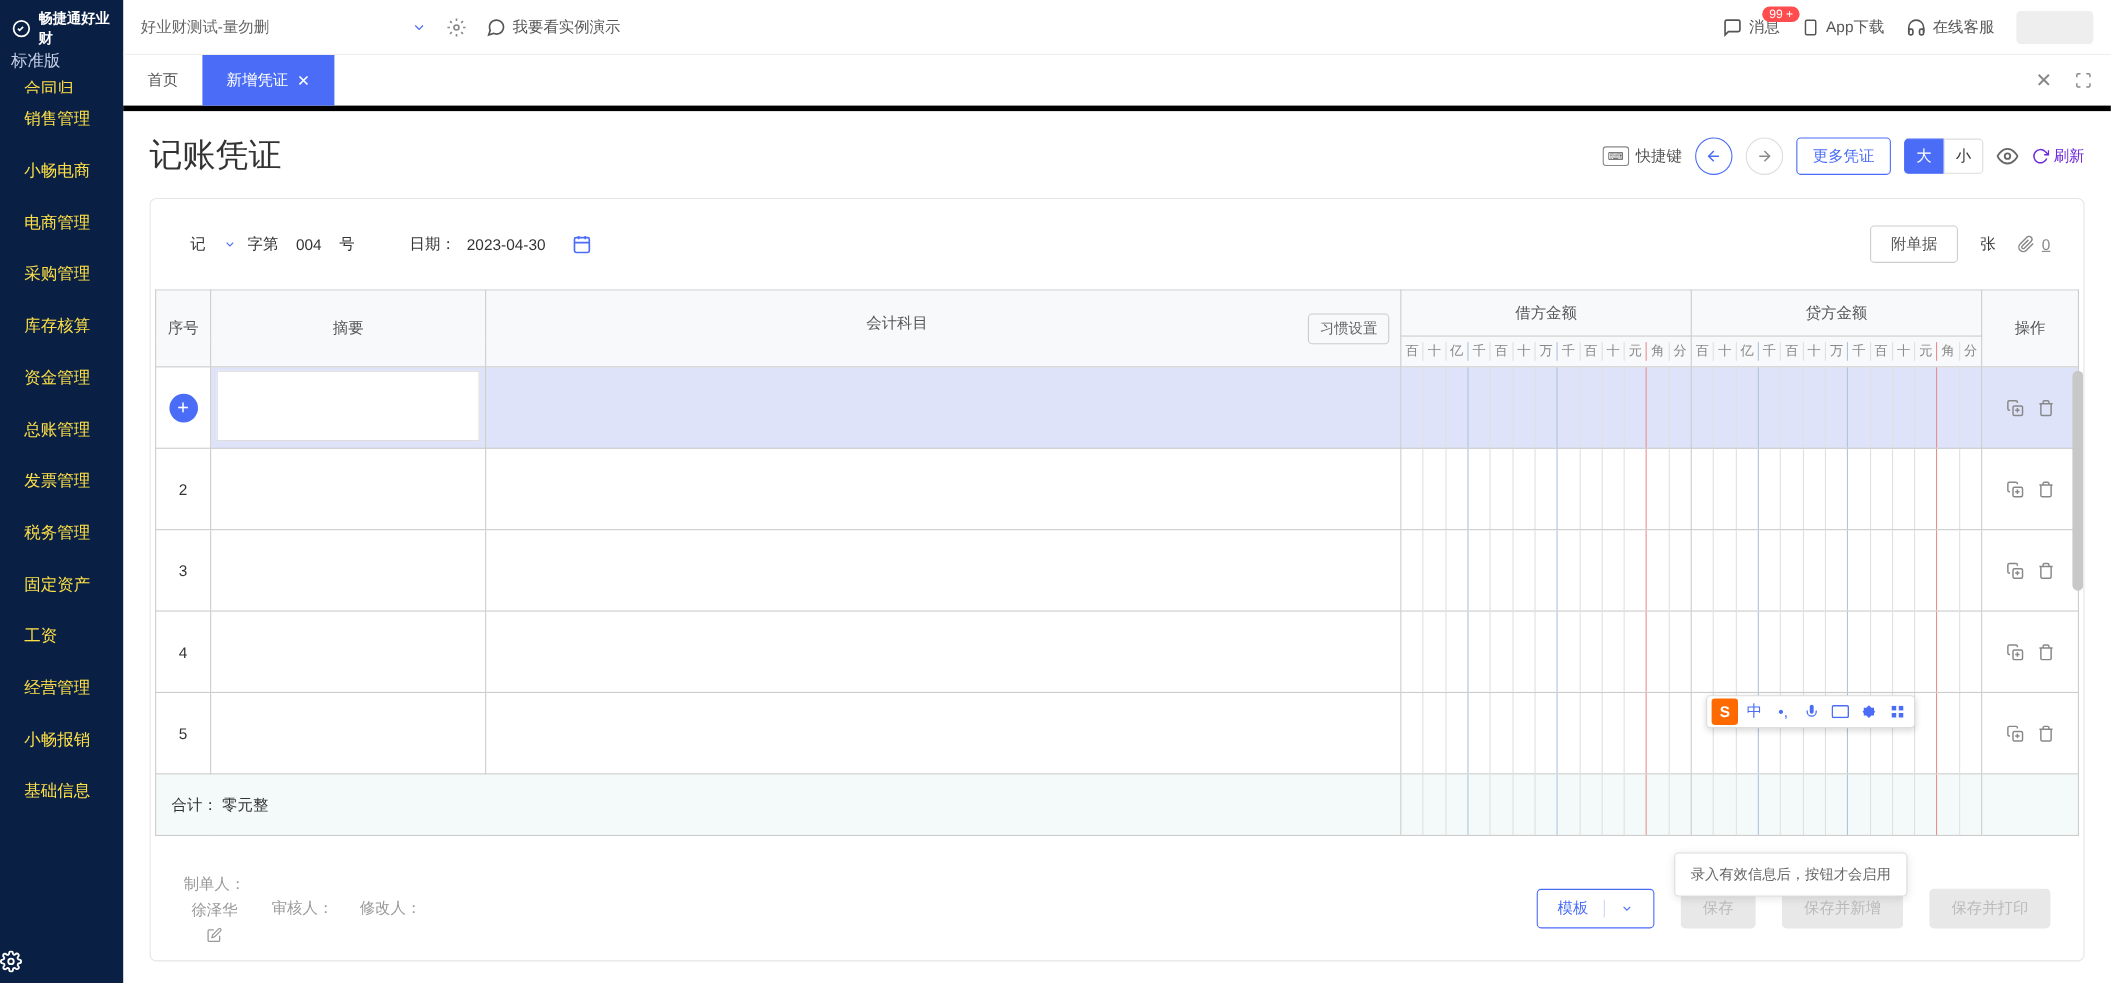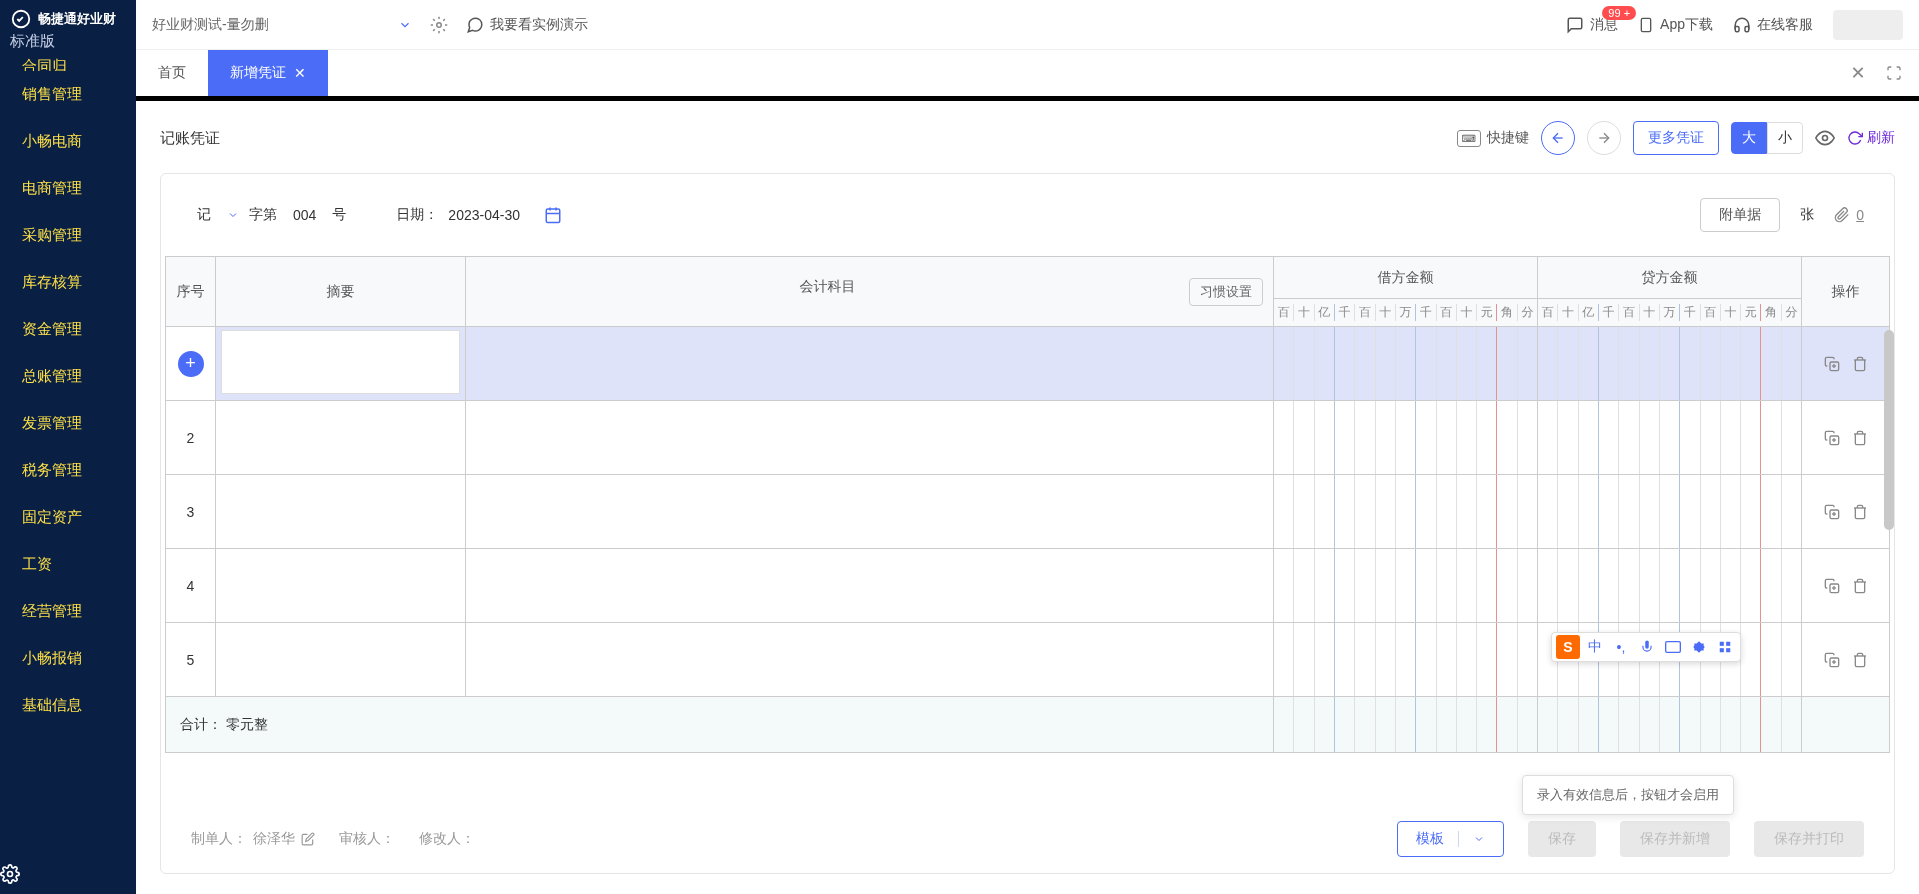--- a/index.html
+++ b/index.html
@@ -1,20 +1,20 @@
 <!DOCTYPE html>
 <html><head>
 <meta charset="utf-8">
 <style>
 * { margin: 0; padding: 0; box-sizing: border-box; }
 body { font-family: "Microsoft YaHei", -apple-system, sans-serif; font-size: 14px; color: #333; background: #fff; overflow: hidden; }
 .app { display: flex; height: 894px; width: 1919px; }
 
 
-.sidebar { width: 136px; background: #0a1f44; color: #fff; display: flex; flex-direction: column; flex-shrink: 0; }
+.sidebar { width: 112px; background: #0a1f44; color: #fff; display: flex; flex-direction: column; flex-shrink: 0; }
 .logo { display: flex; align-items: center; padding: 8px 10px 2px; gap: 6px; }
 .logo-icon { width: 22px; height: 22px; }
 .logo-text { font-size: 13px; font-weight: bold; }
 .edition { font-size: 15px; padding: 0 10px 6px; color: #c5d0e6; }
 .nav { flex: 1; overflow-y: auto; }
 .nav-item { padding: 14px 22px; font-size: 15px; cursor: pointer; color: #fde047; }
 .nav-item.cut { padding-top: 0; height: 14px; overflow: hidden; }
 .settings-btn { text-align: center; padding: 10px 0; }
 
 
@@ -33,21 +33,21 @@
 .tabs { display: flex; align-items: center; border-bottom: 5px solid #000000; position: relative; }
 .tab { padding: 14px 22px; cursor: pointer; color: #555; }
 .tab.active { background: #4a6cf7; color: #fff; display: flex; align-items: center; gap: 8px; }
 .tab-close { font-size: 14px; }
 .tab-actions { position: absolute; right: 14px; display: flex; gap: 14px; }
 .tab-actions span { width: 22px; height: 22px; display: flex; align-items: center; justify-content: center; color: #888; cursor: pointer; font-size: 18px; }
 
 
 .content { flex: 1; padding: 20px 24px; display: flex; flex-direction: column; overflow: hidden; }
 .page-head { display: flex; align-items: center; margin-bottom: 18px; gap: 12px; }
-.page-title { font-size: 15px; font-weight: 500; flex-shrink: 0; font-family: Liberation Serif, serif; }
+.page-title { font-size: 30px; font-weight: 500; flex-shrink: 0; font-family: Liberation Serif, serif; }
 .head-spacer { flex: 1; }
 .shortcut-btn { display: flex; align-items: center; gap: 6px; color: #555; cursor: pointer; }
 .kb-icon { border: 1px solid #888; border-radius: 3px; padding: 2px 4px; font-size: 10px; }
 .nav-arrow { width: 34px; height: 34px; border: 1px solid #ddd; border-radius: 50%; display: flex; align-items: center; justify-content: center; cursor: pointer; color: #888; }
 .nav-arrow.primary { border-color: #4a6cf7; color: #4a6cf7; }
 .link-btn { color: #4a6cf7; border: 1px solid #4a6cf7; padding: 7px 14px; border-radius: 4px; cursor: pointer; }
 .size-toggle { display: flex; }
 .size-opt { padding: 6px 10px; border: 1px solid #ddd; cursor: pointer; }
 .size-opt.active { background: #4a6cf7; color: #fff; border-color: #4a6cf7; }
 .size-opt:first-child { border-radius: 4px 0 0 4px; }
@@ -98,21 +98,21 @@
 .amount-grid span.sep-strong { border-right: 1px solid #b0c4de; }
 .amount-grid span.sep-red { border-right: 1px solid #e89090; }
 .amount-grid span:last-child { border-right: none; }
 .total-row td { background: #f4fafa; height: 56px; text-align: left; padding-left: 14px; }
 
 
 .scroll-thumb { position: absolute; right: 0; top: 74px; width: 10px; height: 200px; background: #c8c8c8; border-radius: 5px; }
 
 
 .footer { display: flex; align-items: center; padding: 20px 30px 0; gap: 24px; color: #999; font-size: 14px; position: relative; }
-.footer-label { display: flex; align-items: center; gap: 6px; }
+.footer-label { display: flex; align-items: center; gap: 6px; flex-direction: column; }
 .footer-spacer { flex: 1; }
 .tpl-btn { border: 1px solid #4a6cf7; color: #4a6cf7; padding: 8px 18px; border-radius: 4px; display: flex; align-items: center; gap: 14px; cursor: pointer; }
 .tpl-btn .divider { width: 1px; height: 16px; background: #cdd6f6; }
 .disabled-btn { background: #e8e8e8; color: #bbb; padding: 9px 20px; border-radius: 4px; cursor: not-allowed; }
 .tooltip { position: absolute; bottom: 42px; right: 160px; background: #fff; border: 1px solid #ddd; box-shadow: 0 2px 8px rgba(0,0,0,.1); padding: 10px 14px; border-radius: 4px; color: #666; font-size: 13px; }
 
 
 .ime-bar { position: fixed; right: 178px; top: 632px; display: flex; align-items: center; gap: 4px; background: #fff; border: 1px solid #ddd; border-radius: 4px; padding: 2px 4px; box-shadow: 0 2px 6px rgba(0,0,0,.15); }
 .ime-s { width: 24px; height: 24px; background: #ff6a00; color: #fff; display: flex; align-items: center; justify-content: center; font-weight: bold; border-radius: 3px; }
 .ime-icon { width: 22px; height: 22px; display: flex; align-items: center; justify-content: center; color: #4a6cf7; font-size: 14px; }

